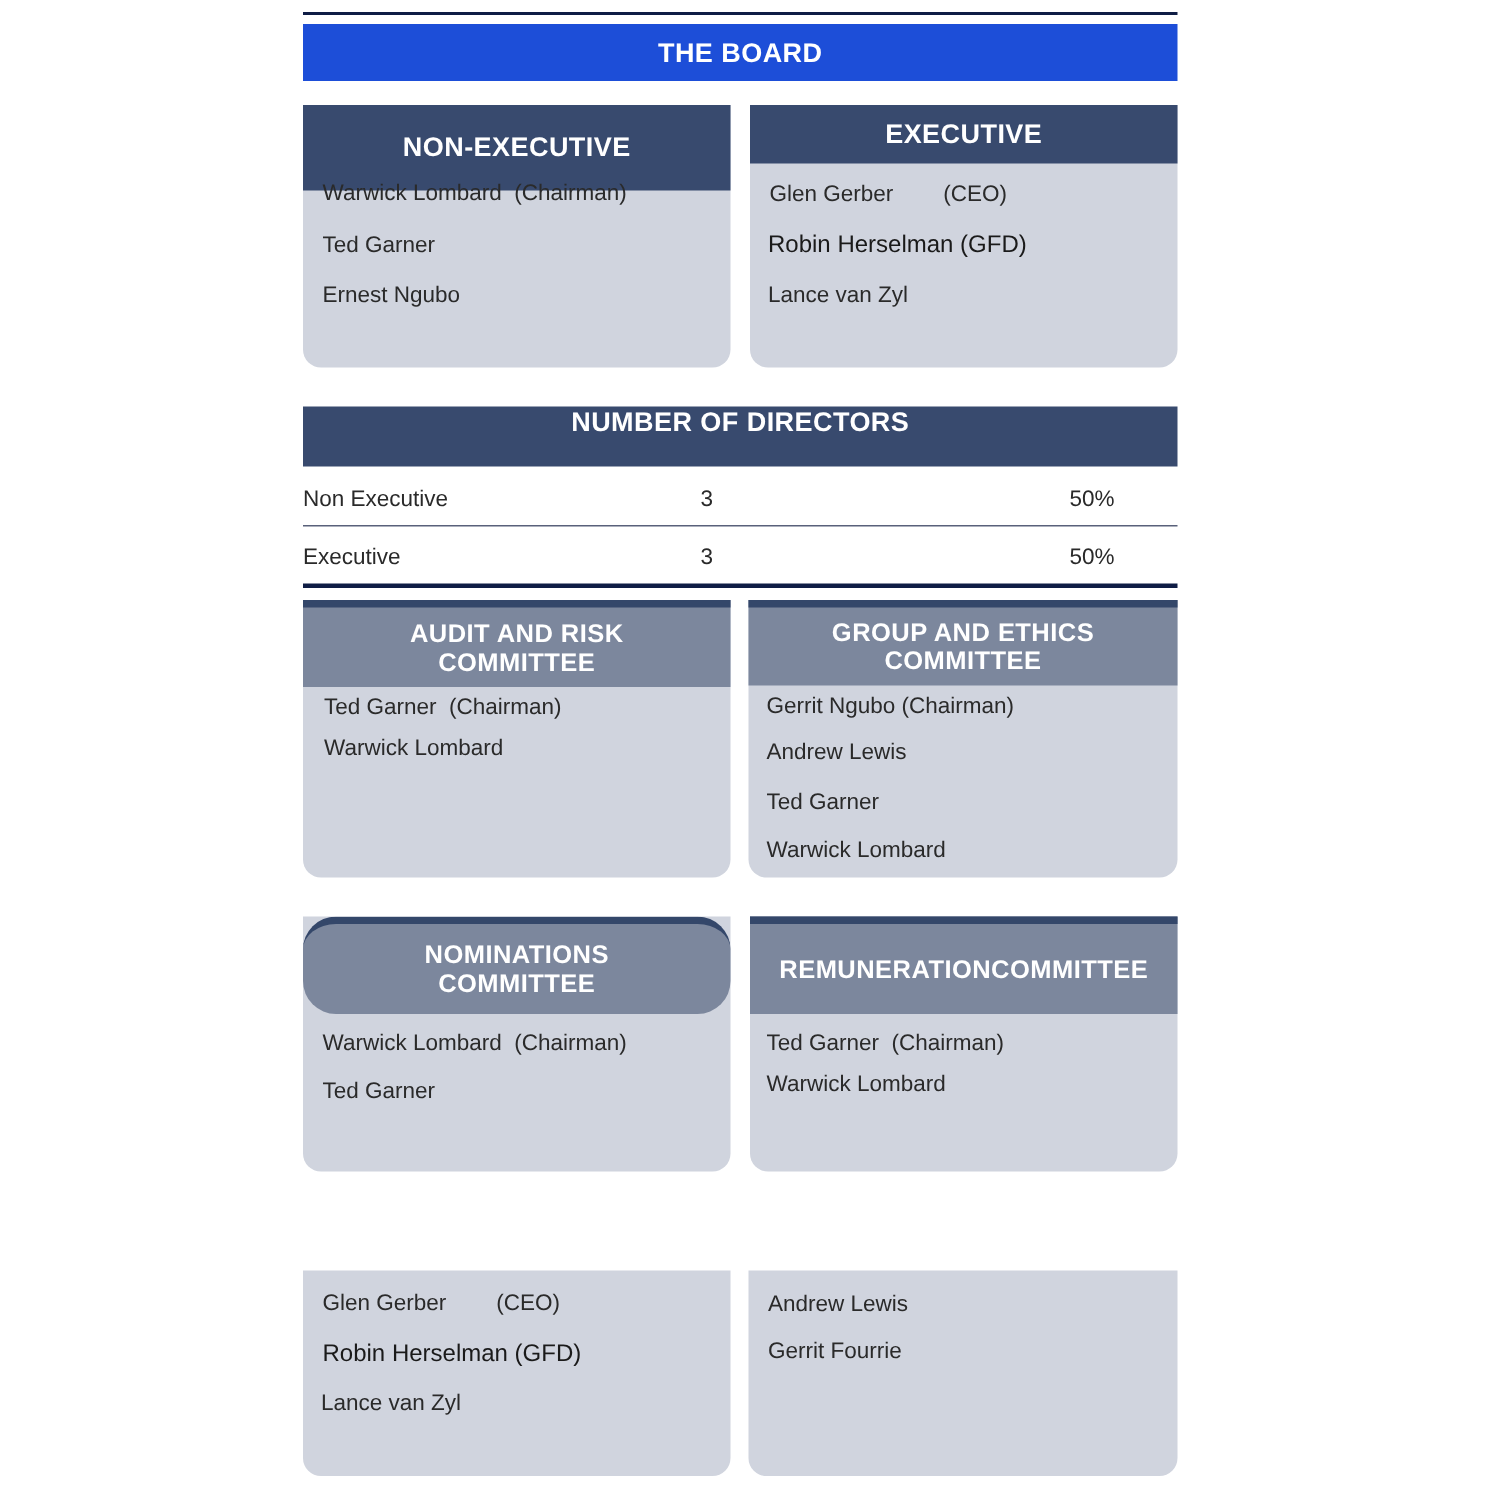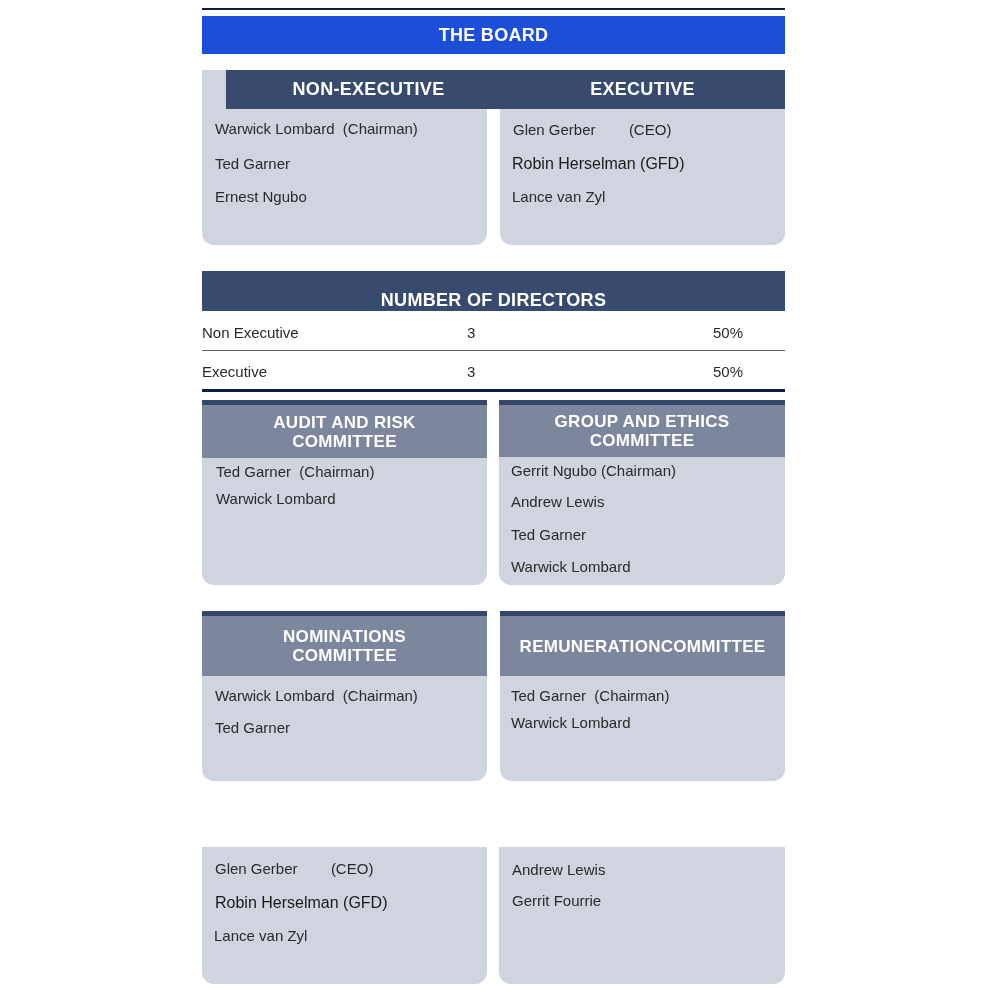--- a/index.html
+++ b/index.html
@@ -23,39 +23,39 @@
     }
     .card-head.dark { background: #384a6e; font-size: 18px; }
     .card-head.mid { background: #7c879d; border-top: 5px solid #34476a; font-size: 17px; }
 
     .member { position: absolute; font-size: 15px; color: #2a2a2a; white-space: pre; }
     .member.lg { font-size: 16px; color: #1a1a1a; }
 
     .dir-banner {
       position: absolute; left: 202px; top: 271px; width: 583px; height: 40px;
       background: #384a6e; color: #fff; font-weight: bold; font-size: 18px;
-      display: flex; align-items: flex-end; justify-content: center; letter-spacing: 0.3px;
+      display: flex; align-items: flex-start; justify-content: center; letter-spacing: 0.3px;
     }
     .dir-row { position: absolute; left: 202px; width: 583px; height: 38px; font-size: 15px; color: #2a2a2a; }
     .dir-row .lbl { position: absolute; left: 0; top: 12px; }
     .dir-row .cnt { position: absolute; left: 265px; top: 12px; }
     .dir-row .pct { position: absolute; left: 511px; top: 12px; }
     .row-sep { position: absolute; left: 202px; top: 350px; width: 583px; height: 1px; background: #59617a; }
     .row-sep-dark { position: absolute; left: 202px; top: 389px; width: 583px; height: 3px; background: #0f1d45; }
   </style>
 </head>
 <body>
 
 <div class="top-rule"></div>
 <div class="board-banner">
   <span>THE BOARD</span>
 </div>
 
 <div class="card" style="left:202px; top:70px; width:285px; height:175px;">
-  <div class="card-head dark" style="height:39px;margin-left:24px;">
+  <div class="card-head dark" style="height:57px;">
     <span>NON-EXECUTIVE</span>
   </div>
   <div class="member" style="left:13px; top:50px;">Warwick Lombard  (Chairman)</div>
   <div class="member" style="left:13px; top:85px;">Ted Garner</div>
   <div class="member" style="left:13px; top:118px;">Ernest Ngubo</div>
 </div>
 
 <div class="card" style="left:500px; top:70px; width:285px; height:175px;">
   <div class="card-head dark" style="height:39px;">
     <span>EXECUTIVE</span>
@@ -95,21 +95,21 @@
     <span>GROUP AND ETHICS</span>
     <span>COMMITTEE</span>
   </div>
   <div class="member" style="left:12px; top:62px;">Gerrit Ngubo (Chairman)</div>
   <div class="member" style="left:12px; top:93px;">Andrew Lewis</div>
   <div class="member" style="left:12px; top:126px;">Ted Garner</div>
   <div class="member" style="left:12px; top:158px;">Warwick Lombard</div>
 </div>
 
 <div class="card" style="left:202px; top:611px; width:285px; height:170px;">
-  <div class="card-head mid" style="height:65px; flex-direction:column;">
+  <div class="card-head mid" style="height:65px; flex-direction:column;border-radius:22px;">
     <span>NOMINATIONS</span>
     <span>COMMITTEE</span>
   </div>
   <div class="member" style="left:13px; top:76px;">Warwick Lombard  (Chairman)</div>
   <div class="member" style="left:13px; top:108px;">Ted Garner</div>
 </div>
 
 <div class="card" style="left:500px; top:611px; width:285px; height:170px;">
   <div class="card-head mid" style="height:65px; flex-direction:row;">
     <span>REMUNERATION</span>

